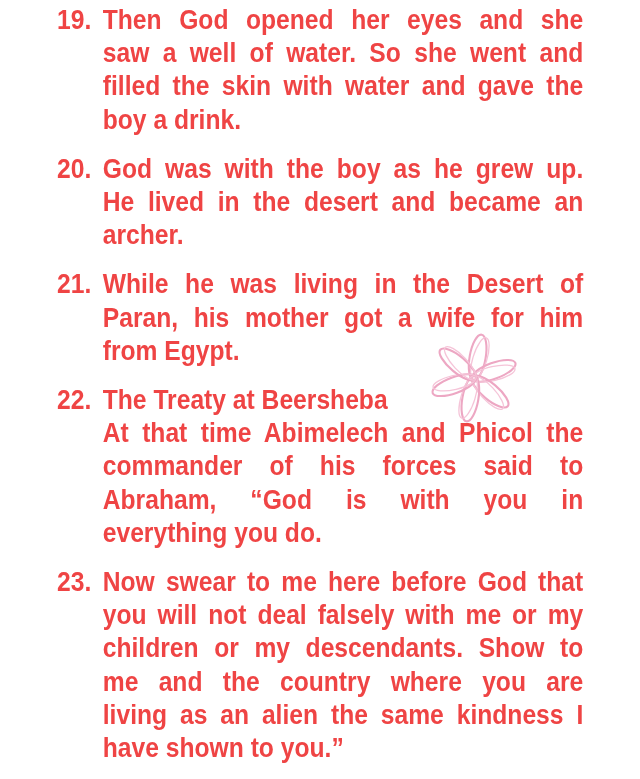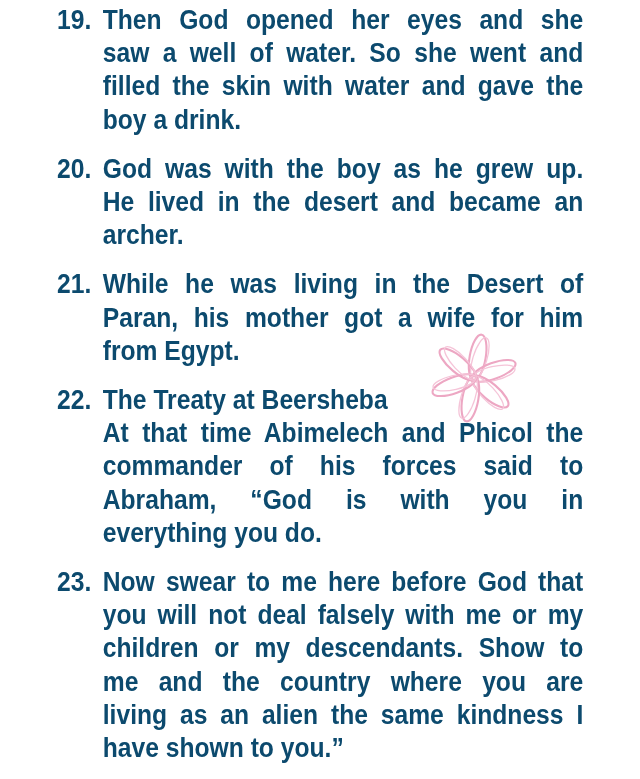--- a/index.html
+++ b/index.html
@@ -6,21 +6,21 @@
   html, body { background: #ffffff; }
   .page {
     position: relative;
     width: 640px;
     height: 779px;
     background: #ffffff;
     overflow: hidden;
     padding: 3px 0 12px 57px;
     font-family: "Liberation Sans", "DejaVu Sans", sans-serif;
     font-weight: 700;
-    color: #0c4a6e;
+    color: #ef4444;
   }
   .verse {
     display: flex;
     width: 598px;
     transform: scaleX(0.88);
     transform-origin: left top;
     font-size: 28px;
     line-height: 33.2px;
     margin-bottom: 16px;
     letter-spacing: 0;

